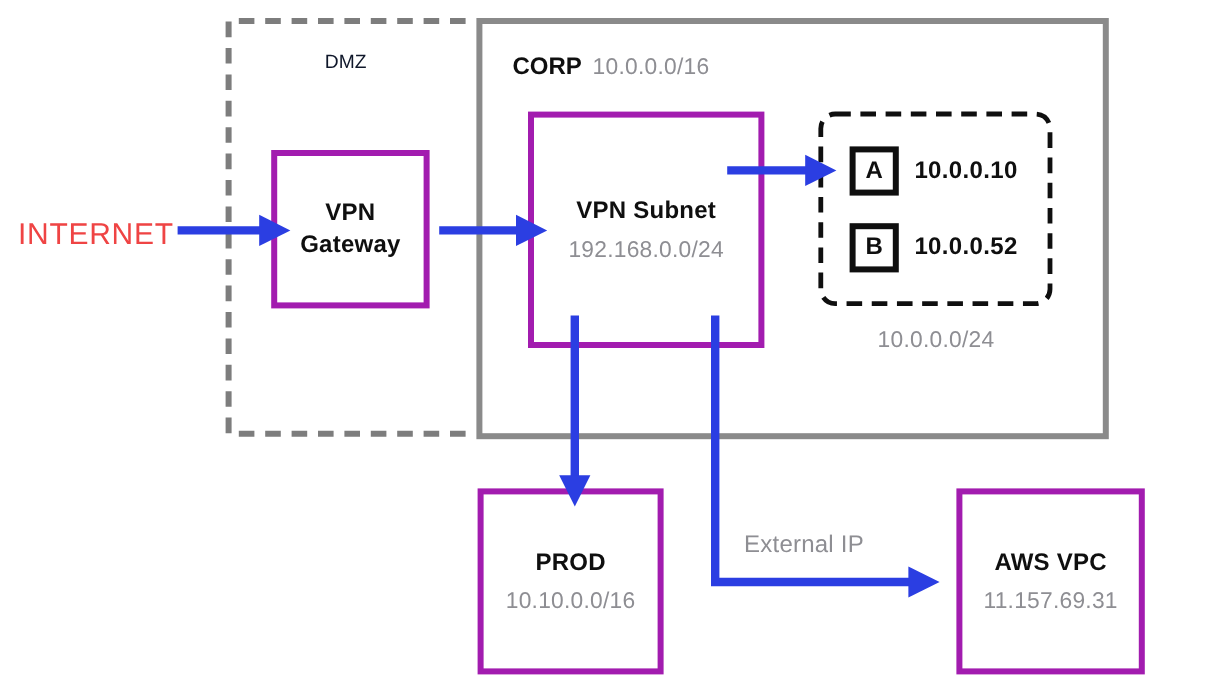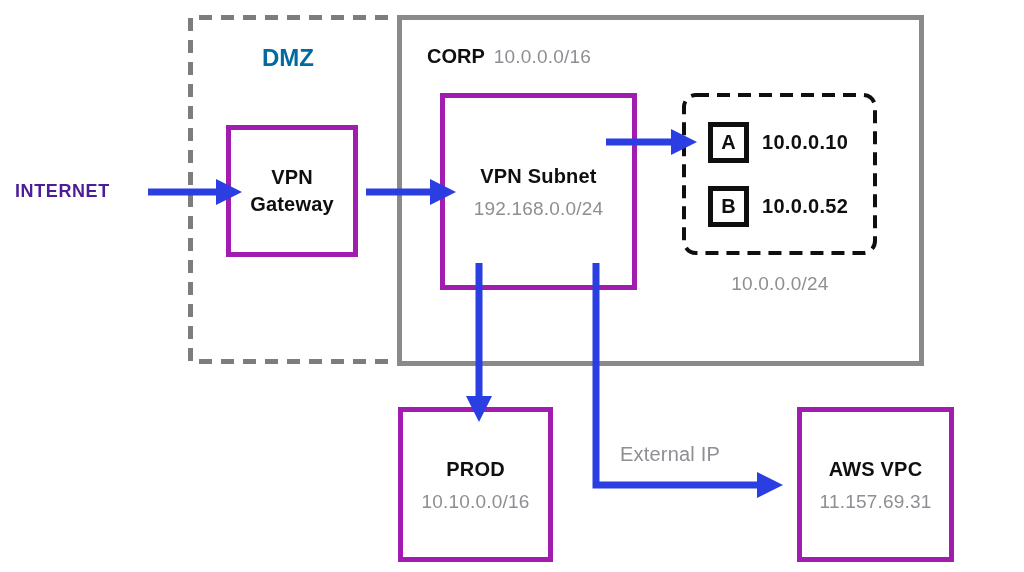--- a/index.html
+++ b/index.html
@@ -49,27 +49,27 @@
     color: #8E8E93;
     font-size: 19px;
     line-height: 24px;
     letter-spacing: 0.2px;
   }
   .node-sub { margin-top: 7px; }
 
   
   .internet-label {
     left: 15px; top: 181px; width: 130px;
-    font-size: 18px; font-weight: bold; color: #4c1d95;
+    font-size: 25px; font-weight: normal; color: #ef4444;
     letter-spacing: 0.6px;
   }
   .dmz-label {
     left: 186px; top: 44px; width: 204px;
     text-align: center;
-    font-size: 24px; font-weight: bold; color: #0369a1;
+    font-size: 16px; font-weight: normal; color: #0f172a;
   }
   .corp-label {
     left: 427px; top: 45px;
     font-size: 20px;
     display: flex; gap: 9px; align-items: baseline;
   }
   .corp-label .zone-name { font-weight: bold; color: #0f0f0f; }
 
   
   .host-row {

